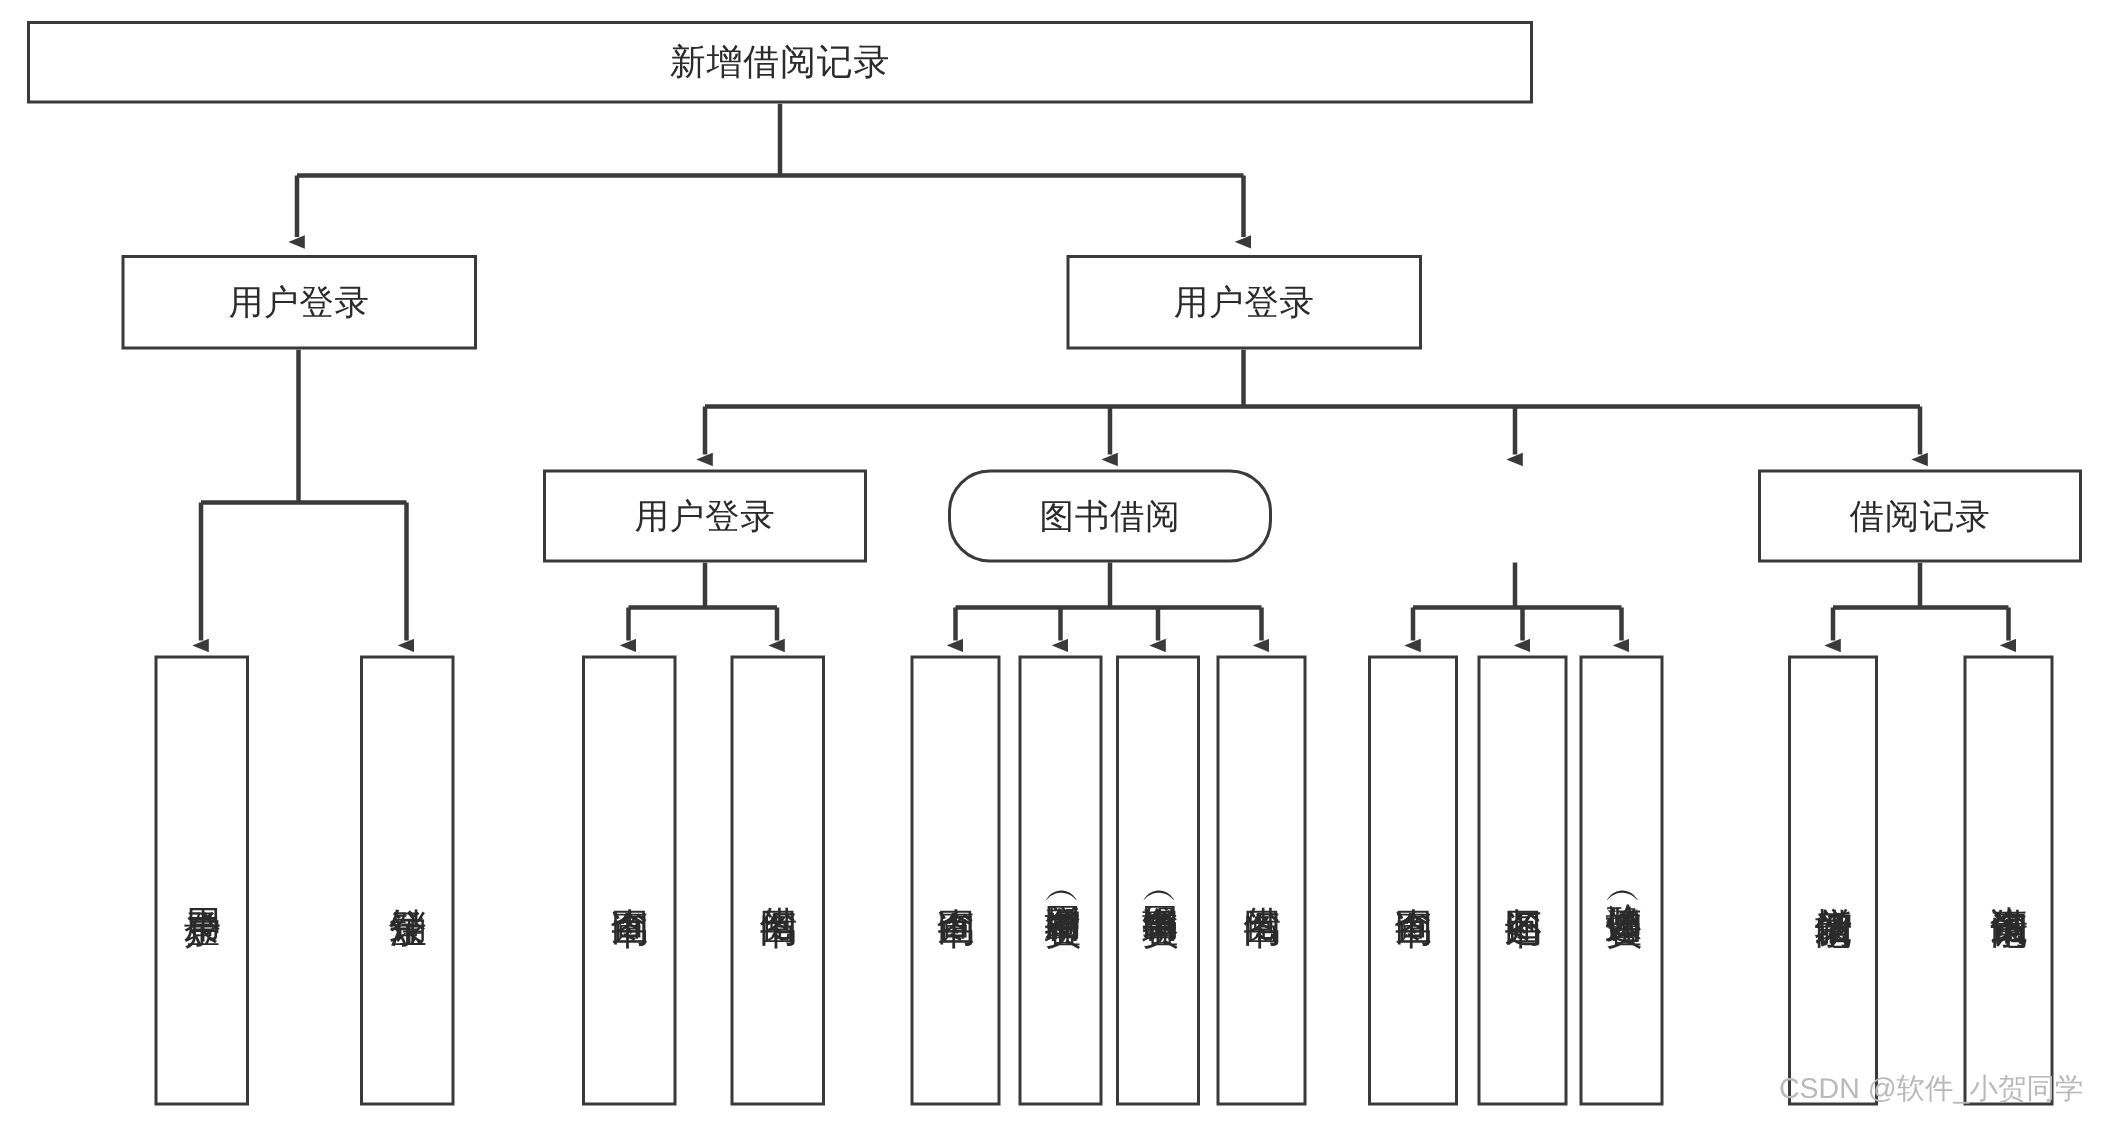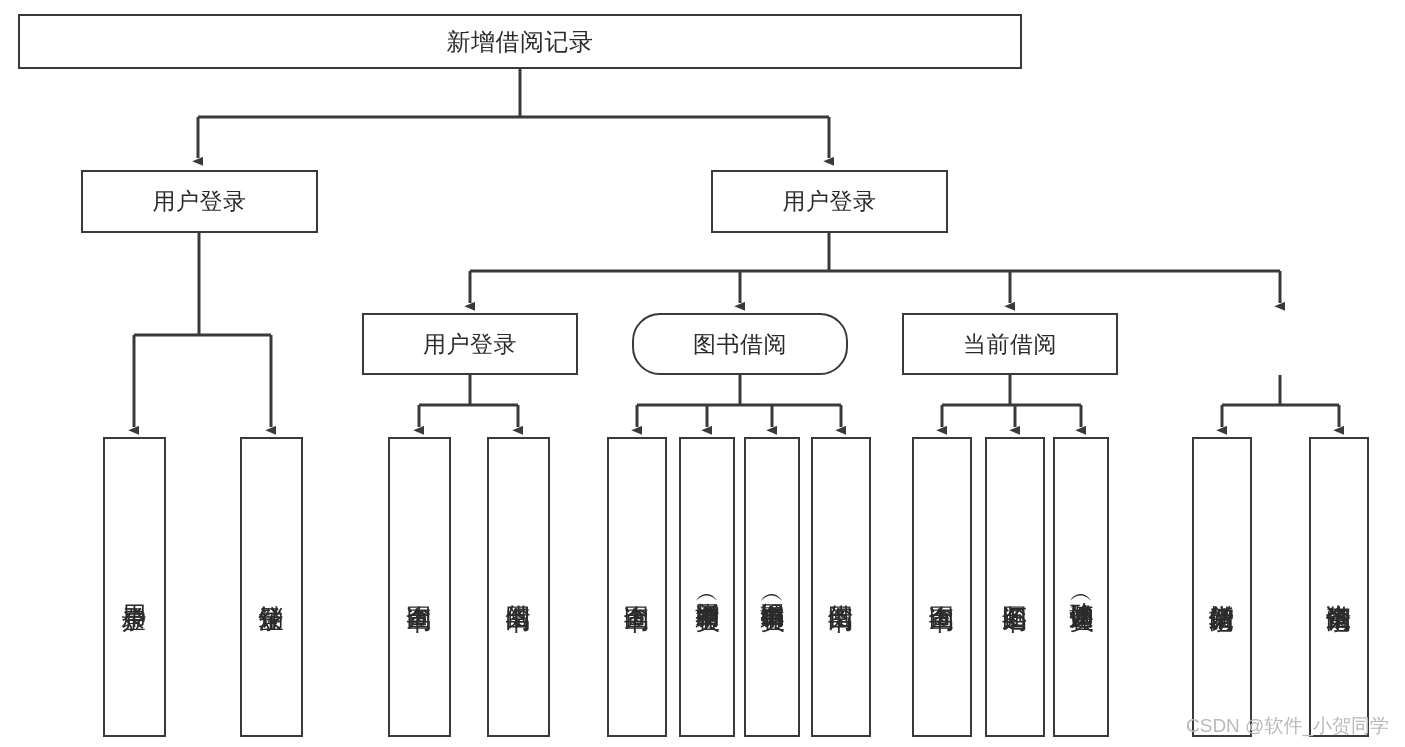--- a/index.html
+++ b/index.html
@@ -143,22 +143,22 @@
   <div class="node horiz" style="left:711px; top:170px; width:237px; height:63px;">
     <span class="lbl">用户登录</span>
   </div>
 
   <div class="node horiz" style="left:362px; top:313px; width:216px; height:62px;">
     <span class="lbl">用户登录</span>
   </div>
   <div class="node horiz" style="left:632px; top:313px; width:216px; height:62px;border-radius:28px;">
     <span class="lbl">图书借阅</span>
   </div>
-  <div class="node horiz" style="left:902px; top:313px; width:216px; height:62px;">
-    <span class="lbl">当前借阅</span>
+  <div class="node horiz" style="left:1172px; top:313px; width:216px; height:62px;">
+    <span class="lbl">借阅记录</span>
   </div>
 
   <div class="node vert" style="left:103px; top:437px; width:63px; height:300px;">
     <span class="lbl">用户登录</span>
   </div>
   <div class="node vert" style="left:240px; top:437px; width:63px; height:300px;">
     <span class="lbl">注销登录</span>
   </div>
   <div class="node vert" style="left:388px; top:437px; width:63px; height:300px;">
     <span class="lbl">查询图书</span>

